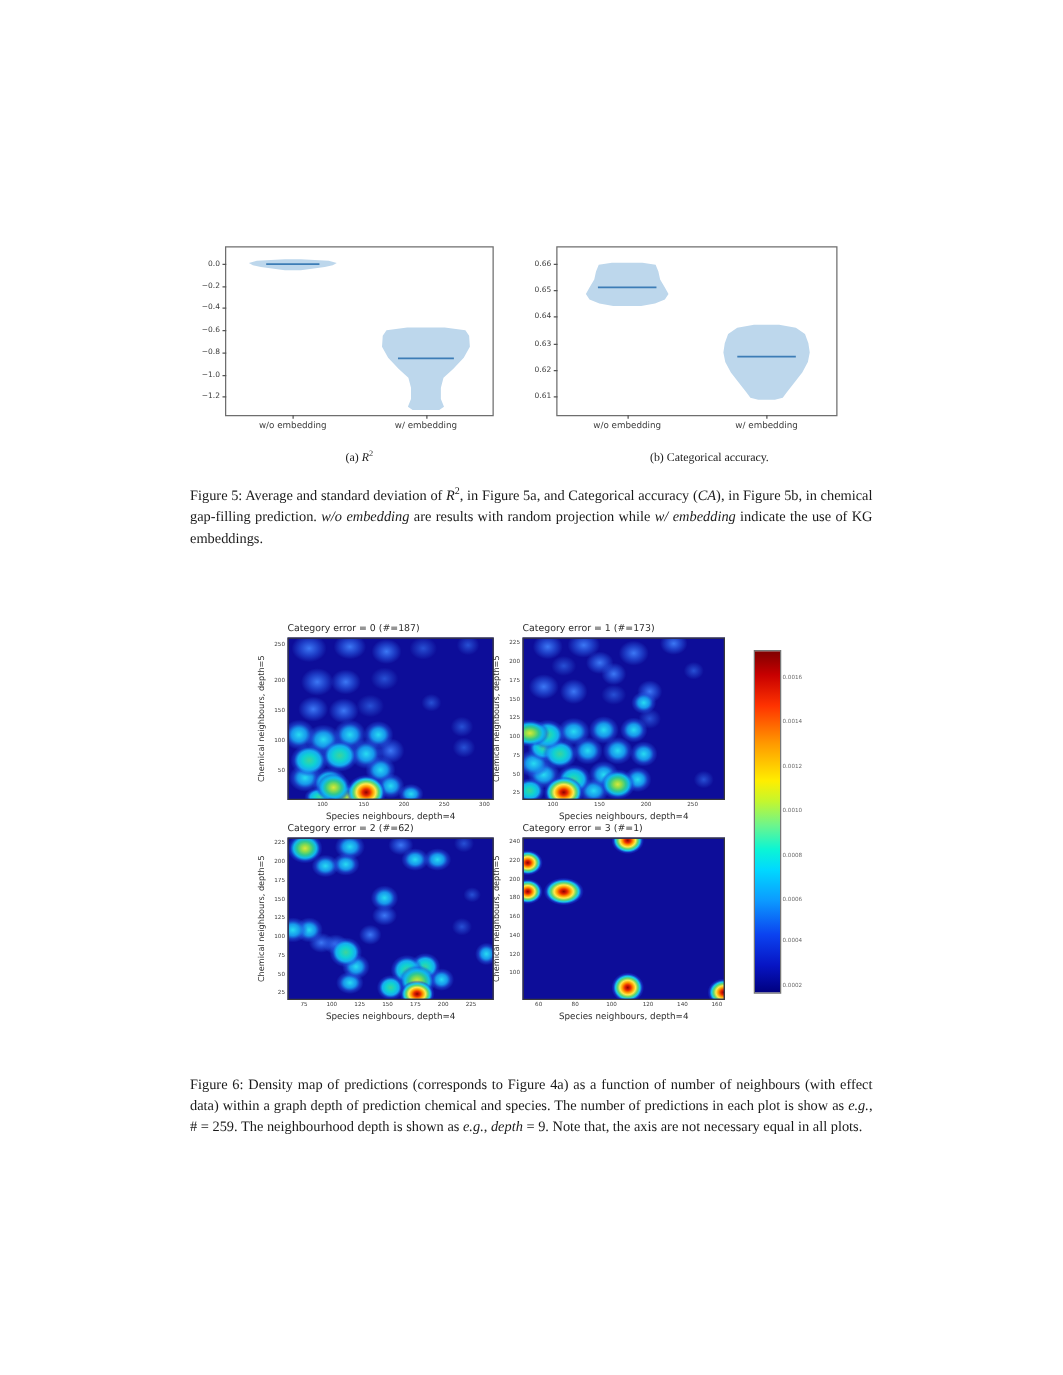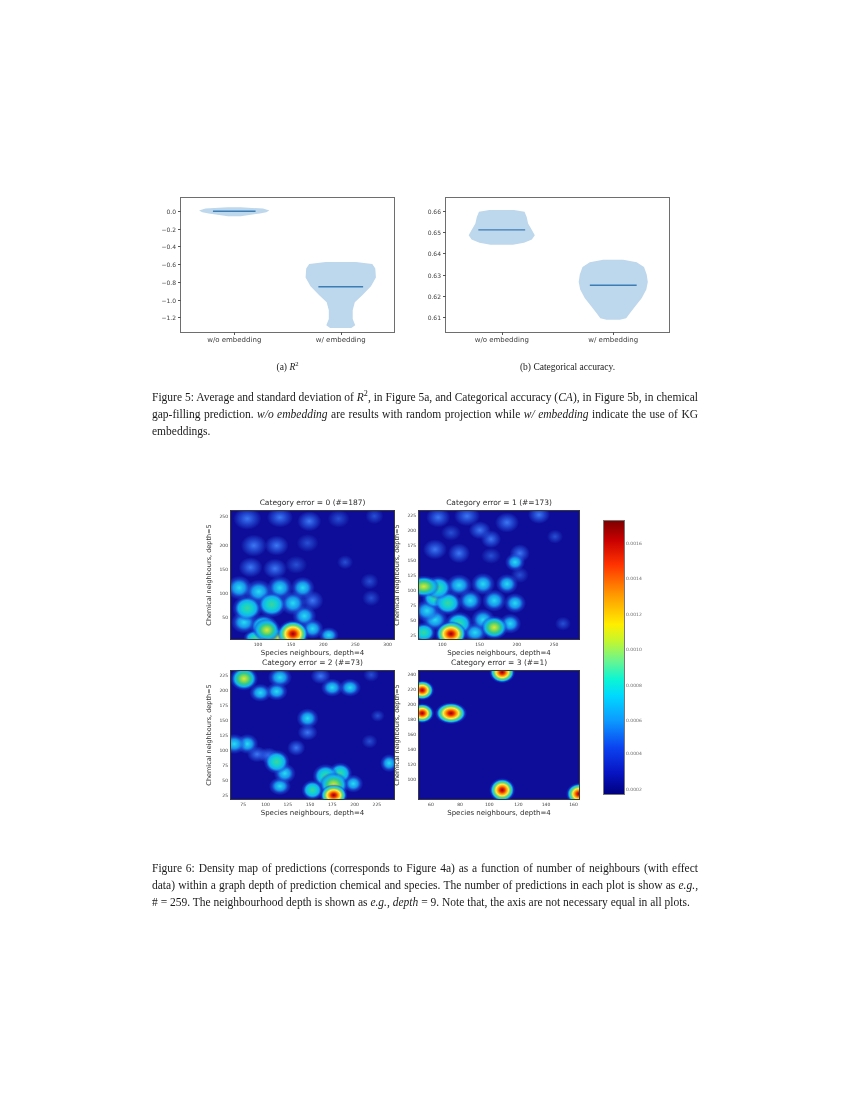--- a/index.html
+++ b/index.html
@@ -16,21 +16,21 @@
   .cat{position:absolute;top:calc(100% + 4px);transform:translateX(-50%);
        font-family:"DejaVu Sans",sans-serif;font-size:7px;color:#3c3c3c;white-space:nowrap;}
 
   .subcap{position:absolute;text-align:center;font-size:9.5px;color:#1a1a1a;}
   .cap{position:absolute;font-size:11.5px;line-height:16.8px;text-align:justify;color:#1a1a1a;}
 
   
   .hm{position:absolute;}
   .hm-canvas{position:absolute;left:0;top:0;right:0;bottom:0;background:#0d0d99;
              overflow:hidden;border:1px solid #3a3a3a;box-sizing:border-box;}
-  .hm-title{position:absolute;bottom:calc(100% + 3px);width:100%;text-align:center;
+  .hm-title{position:absolute;bottom:calc(100% + 3px);width:100%;
             font-family:"DejaVu Sans",sans-serif;font-size:7.5px;color:#2e2e2e;white-space:nowrap;}
   .hxtick{position:absolute;top:calc(100% + 2px);transform:translateX(-50%);
           font-family:"DejaVu Sans",sans-serif;font-size:4.5px;color:#3c3c3c;}
   .hytick{position:absolute;right:calc(100% + 2px);transform:translateY(-50%);
           font-family:"DejaVu Sans",sans-serif;font-size:4.5px;color:#3c3c3c;}
   .hm-xlabel{position:absolute;top:calc(100% + 9px);width:100%;text-align:center;
              font-family:"DejaVu Sans",sans-serif;font-size:7px;color:#2e2e2e;white-space:nowrap;}
   .hm-ylabel{position:absolute;left:-27px;top:0;width:12px;height:100%;}
   .hm-ylabel span{position:absolute;left:50%;top:50%;transform:translate(-50%,-50%) rotate(-90deg);
                   white-space:nowrap;font-family:"DejaVu Sans",sans-serif;font-size:6.5px;color:#2e2e2e;}
@@ -144,21 +144,21 @@
       <span class="hytick" style="top: 27%;">175</span>
       <span class="hytick" style="top: 38.5%;">150</span>
       <span class="hytick" style="top: 50%;">125</span>
       <span class="hytick" style="top: 61.5%;">100</span>
       <span class="hytick" style="top: 73%;">75</span>
       <span class="hytick" style="top: 84.5%;">50</span>
       <span class="hytick" style="top: 96%;">25</span>
     </div>
 
   <div class="hm" style="left:230px;top:670px;width:165px;height:130px">
-    <div class="hm-title">Category error = 2 (#=73)</div>
+    <div class="hm-title">Category error = 2 (#=62)</div>
     <div class="hm-ylabel">
         <span>Chemical neighbours, depth=5</span>
       </div>
     <div class="hm-canvas" style="background-image: radial-gradient(14px 11px at 63% 97%, rgb(143, 0, 0) 0%, rgb(232, 39, 0) 18%, rgb(255, 158, 0) 34%, rgb(255, 233, 77) 48%, rgb(100, 216, 106) 62%, rgb(25, 200, 240) 75%, rgba(25, 70, 220, 0.55) 88%, rgba(13, 13, 153, 0) 100%), radial-gradient(15px 13px at 63% 89%, rgb(216, 232, 60) 0%, rgb(142, 220, 74) 22%, rgb(47, 201, 143) 45%, rgb(16, 185, 238) 65%, rgba(25, 80, 225, 0.5) 84%, rgba(13, 13, 153, 0) 100%), radial-gradient(14px 12px at 8% 6%, rgb(216, 232, 60) 0%, rgb(142, 220, 74) 22%, rgb(47, 201, 143) 45%, rgb(16, 185, 238) 65%, rgba(25, 80, 225, 0.5) 84%, rgba(13, 13, 153, 0) 100%), radial-gradient(13px 12px at 28% 71%, rgb(62, 212, 154) 0%, rgb(15, 210, 210) 35%, rgb(21, 174, 242) 60%, rgba(30, 85, 225, 0.5) 80%, rgba(13, 13, 153, 0) 100%), radial-gradient(13px 12px at 58% 82%, rgb(62, 212, 154) 0%, rgb(15, 210, 210) 35%, rgb(21, 174, 242) 60%, rgba(30, 85, 225, 0.5) 80%, rgba(13, 13, 153, 0) 100%), radial-gradient(12px 11px at 67% 80%, rgb(62, 212, 154) 0%, rgb(15, 210, 210) 35%, rgb(21, 174, 242) 60%, rgba(30, 85, 225, 0.5) 80%, rgba(13, 13, 153, 0) 100%), radial-gradient(11px 10px at 50% 93%, rgb(62, 212, 154) 0%, rgb(15, 210, 210) 35%, rgb(21, 174, 242) 60%, rgba(30, 85, 225, 0.5) 80%, rgba(13, 13, 153, 0) 100%), radial-gradient(12px 10px at 30% 5%, rgb(39, 220, 242) 0%, rgb(23, 153, 236) 45%, rgba(35, 95, 230, 0.5) 72%, rgba(13, 13, 153, 0) 100%), radial-gradient(11px 9px at 18% 17%, rgb(39, 220, 242) 0%, rgb(23, 153, 236) 45%, rgba(35, 95, 230, 0.5) 72%, rgba(13, 13, 153, 0) 100%), radial-gradient(11px 9px at 28% 16%, rgb(39, 220, 242) 0%, rgb(23, 153, 236) 45%, rgba(35, 95, 230, 0.5) 72%, rgba(13, 13, 153, 0) 100%), radial-gradient(11px 9px at 62% 13%, rgb(39, 220, 242) 0%, rgb(23, 153, 236) 45%, rgba(35, 95, 230, 0.5) 72%, rgba(13, 13, 153, 0) 100%), radial-gradient(11px 9px at 73% 13%, rgb(39, 220, 242) 0%, rgb(23, 153, 236) 45%, rgba(35, 95, 230, 0.5) 72%, rgba(13, 13, 153, 0) 100%), radial-gradient(11px 10px at 47% 37%, rgb(39, 220, 242) 0%, rgb(23, 153, 236) 45%, rgba(35, 95, 230, 0.5) 72%, rgba(13, 13, 153, 0) 100%), radial-gradient(12px 10px at 2% 57%, rgb(39, 220, 242) 0%, rgb(23, 153, 236) 45%, rgba(35, 95, 230, 0.5) 72%, rgba(13, 13, 153, 0) 100%), radial-gradient(11px 10px at 10% 57%, rgb(39, 220, 242) 0%, rgb(23, 153, 236) 45%, rgba(35, 95, 230, 0.5) 72%, rgba(13, 13, 153, 0) 100%), radial-gradient(11px 10px at 33% 80%, rgb(39, 220, 242) 0%, rgb(23, 153, 236) 45%, rgba(35, 95, 230, 0.5) 72%, rgba(13, 13, 153, 0) 100%), radial-gradient(11px 9px at 30% 90%, rgb(39, 220, 242) 0%, rgb(23, 153, 236) 45%, rgba(35, 95, 230, 0.5) 72%, rgba(13, 13, 153, 0) 100%), radial-gradient(10px 9px at 75% 88%, rgb(39, 220, 242) 0%, rgb(23, 153, 236) 45%, rgba(35, 95, 230, 0.5) 72%, rgba(13, 13, 153, 0) 100%), radial-gradient(9px 9px at 97% 72%, rgb(39, 220, 242) 0%, rgb(23, 153, 236) 45%, rgba(35, 95, 230, 0.5) 72%, rgba(13, 13, 153, 0) 100%), radial-gradient(10px 8px at 55% 4%, rgba(62, 125, 250, 0.95) 0%, rgba(45, 105, 240, 0.55) 52%, rgba(13, 13, 153, 0) 100%), radial-gradient(10px 8px at 16% 65%, rgba(62, 125, 250, 0.95) 0%, rgba(45, 105, 240, 0.55) 52%, rgba(13, 13, 153, 0) 100%), radial-gradient(10px 8px at 23% 66%, rgba(62, 125, 250, 0.95) 0%, rgba(45, 105, 240, 0.55) 52%, rgba(13, 13, 153, 0) 100%), radial-gradient(10px 8px at 47% 48%, rgba(62, 125, 250, 0.95) 0%, rgba(45, 105, 240, 0.55) 52%, rgba(13, 13, 153, 0) 100%), radial-gradient(9px 8px at 40% 60%, rgba(62, 125, 250, 0.95) 0%, rgba(45, 105, 240, 0.55) 52%, rgba(13, 13, 153, 0) 100%), radial-gradient(8px 7px at 86% 3%, rgba(50, 108, 238, 0.7) 0%, rgba(45, 100, 230, 0.38) 50%, rgba(13, 13, 153, 0) 100%), radial-gradient(8px 7px at 85% 55%, rgba(50, 108, 238, 0.7) 0%, rgba(45, 100, 230, 0.38) 50%, rgba(13, 13, 153, 0) 100%), radial-gradient(7px 6px at 90% 35%, rgba(50, 108, 238, 0.7) 0%, rgba(45, 100, 230, 0.38) 50%, rgba(13, 13, 153, 0) 100%);"></div>
     <div class="hm-xlabel">Species neighbours, depth=4</div>
   <span class="hxtick" style="left: 8%;">75</span>
       <span class="hxtick" style="left: 21.5%;">100</span>
       <span class="hxtick" style="left: 35%;">125</span>
       <span class="hxtick" style="left: 48.5%;">150</span>
       <span class="hxtick" style="left: 62%;">175</span>

